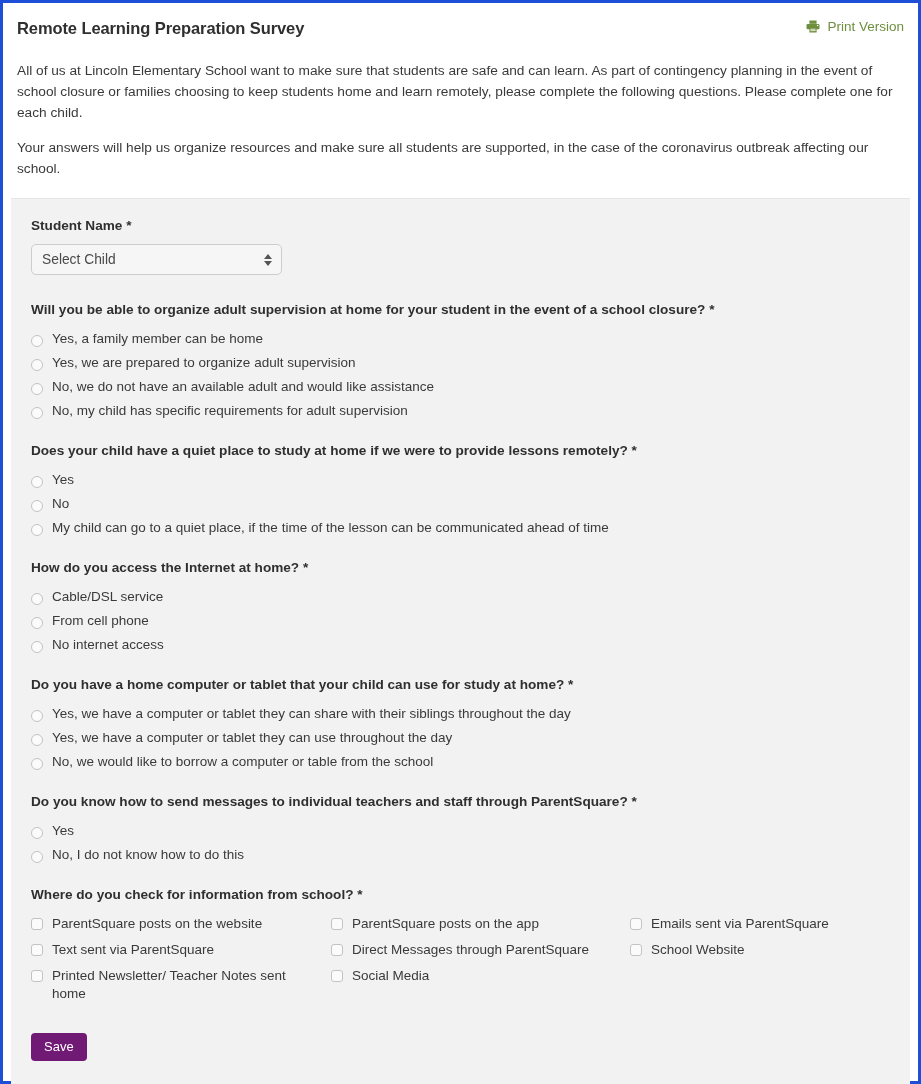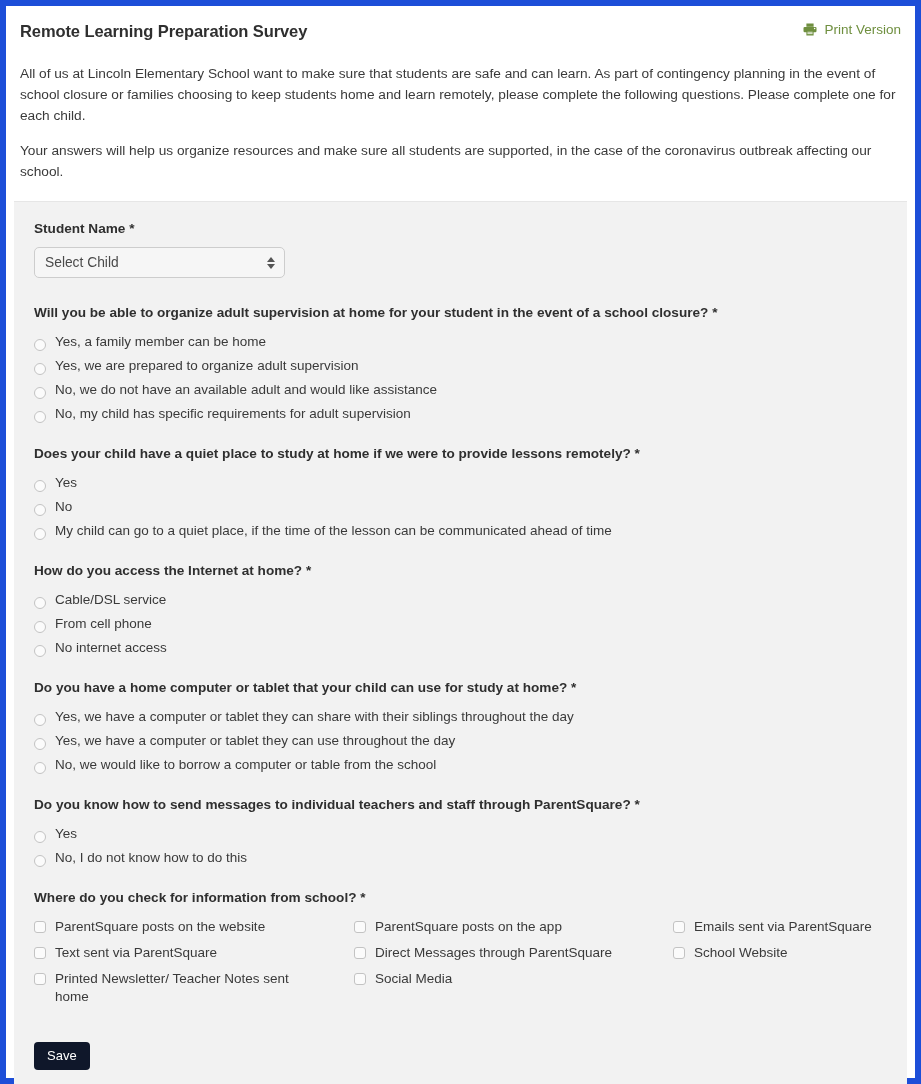--- a/index.html
+++ b/index.html
@@ -14,21 +14,21 @@
     font-size: 14px;
     color: #333333;
     overflow: hidden;
   }
 
   
   .page-card {
     box-sizing: border-box;
     width: 921px;
     height: 1084px;
-    border: 6px solid #1d4ed8;
+    border: 3px solid #1d4ed8;
     background: #ffffff;
     padding: 0;
   }
 
   
   .intro {
     padding: 14px 14px 8px 14px;
     position: relative;
   }
   .intro-head {
@@ -135,21 +135,21 @@
   .question-text {
     font-size: 13.6px;
     font-weight: bold;
     color: #2f2f2f;
     line-height: 18px;
     margin: 0 0 11px 0;
   }
 
   .option-row {
     display: flex;
-    align-items: flex-end;
+    align-items: center;
     margin-bottom: 6px;
     line-height: 18px;
   }
   .option-row:last-child { margin-bottom: 0; }
 
   .radio-dot {
     flex: 0 0 auto;
     width: 12px;
     height: 12px;
     border: 1px solid #c3c3c3;
@@ -165,21 +165,20 @@
     cursor: pointer;
   }
 
   
   .checkbox-grid {
     display: grid;
     grid-template-columns: 300px 299px 1fr;
     column-gap: 0;
     row-gap: 0;
     margin-top: 10px;
-    gap: 20px;
   }
   .cb-col { display: flex; flex-direction: column; }
   .cb-row {
     display: flex;
     align-items: flex-start;
     margin-bottom: 8px;
     line-height: 18px;
   }
   .cb-box {
     flex: 0 0 auto;
@@ -194,23 +193,23 @@
   }
   .cb-label {
     font-size: 13.5px;
     color: #3a3a3a;
     max-width: 245px;
     cursor: pointer;
   }
 
   
   .save-button {
-    margin-top: 28px;
+    margin-top: 22px;
     display: inline-block;
-    background: #0f172a;
+    background: #701a75;
     color: #ffffff;
     border: none;
     border-radius: 4px;
     font-family: "Liberation Sans", sans-serif;
     font-size: 13px;
     font-weight: normal;
     padding: 6px 13px 7px 13px;
     cursor: pointer;
     line-height: 15px;
   }

